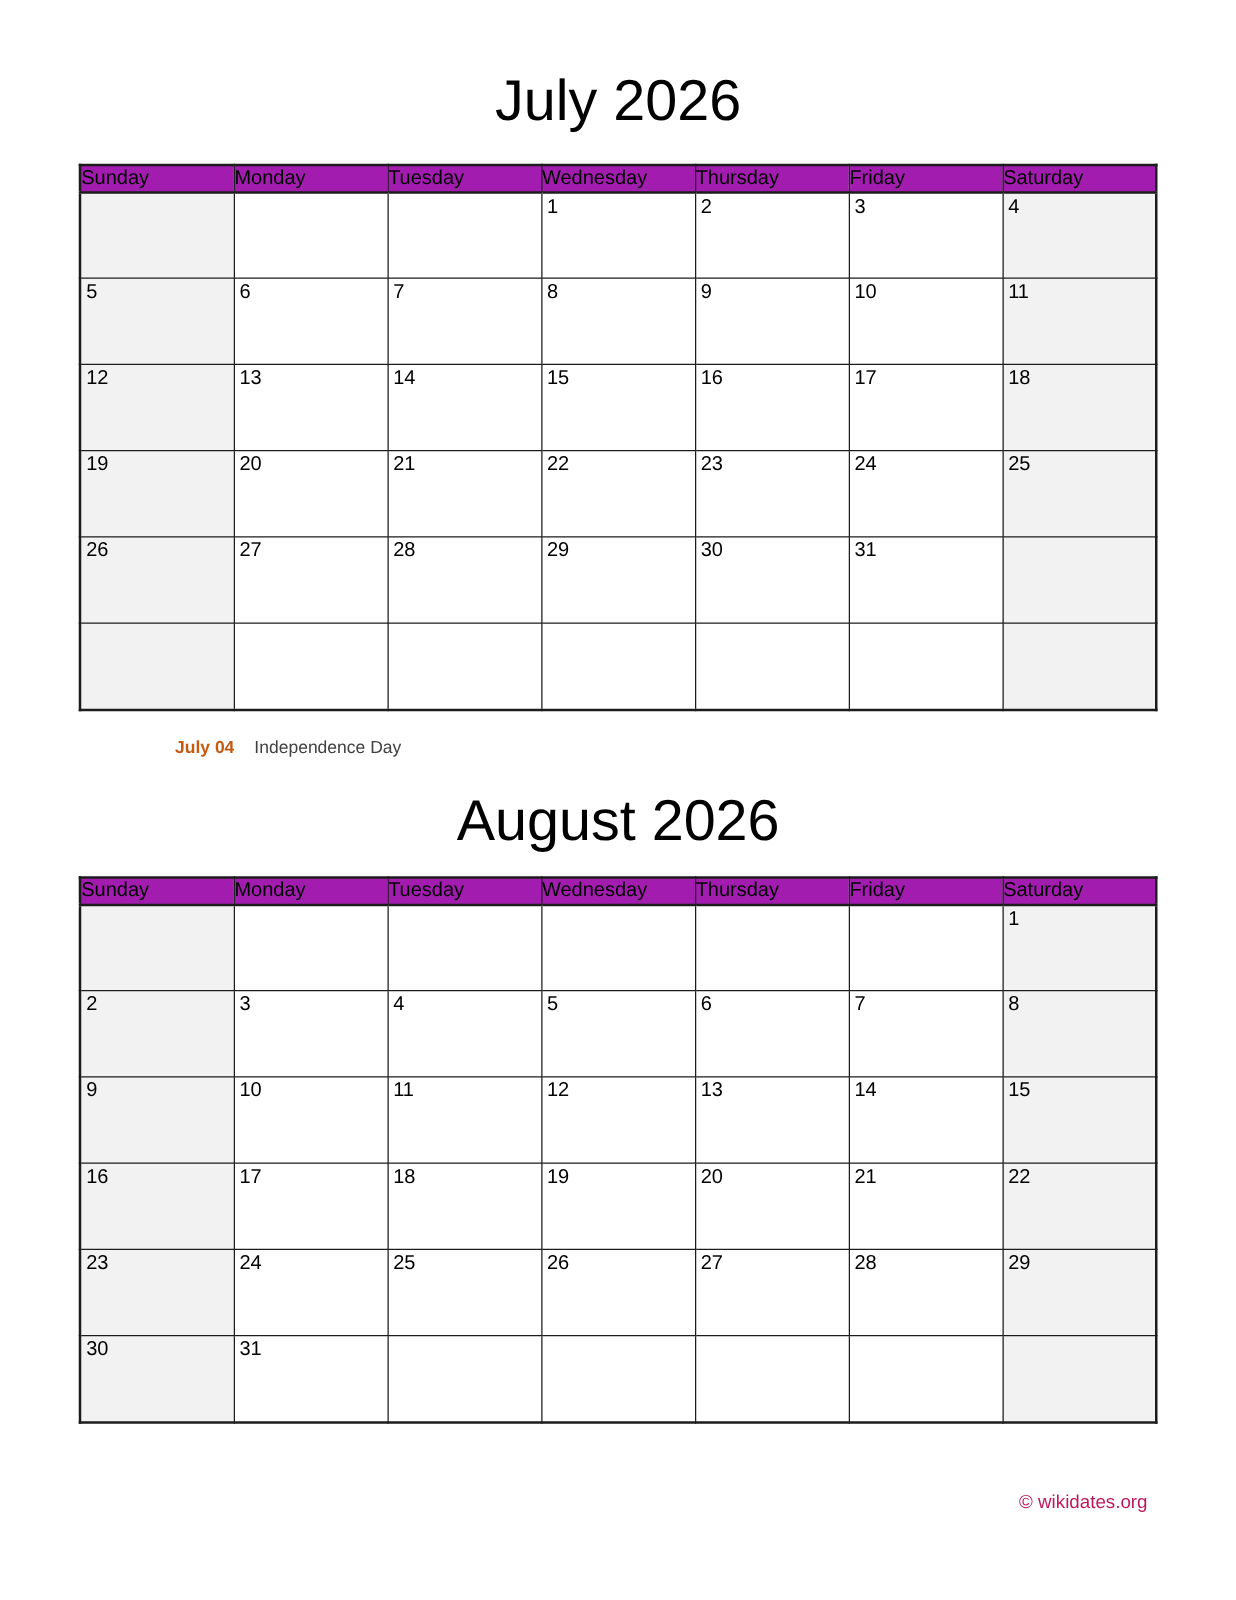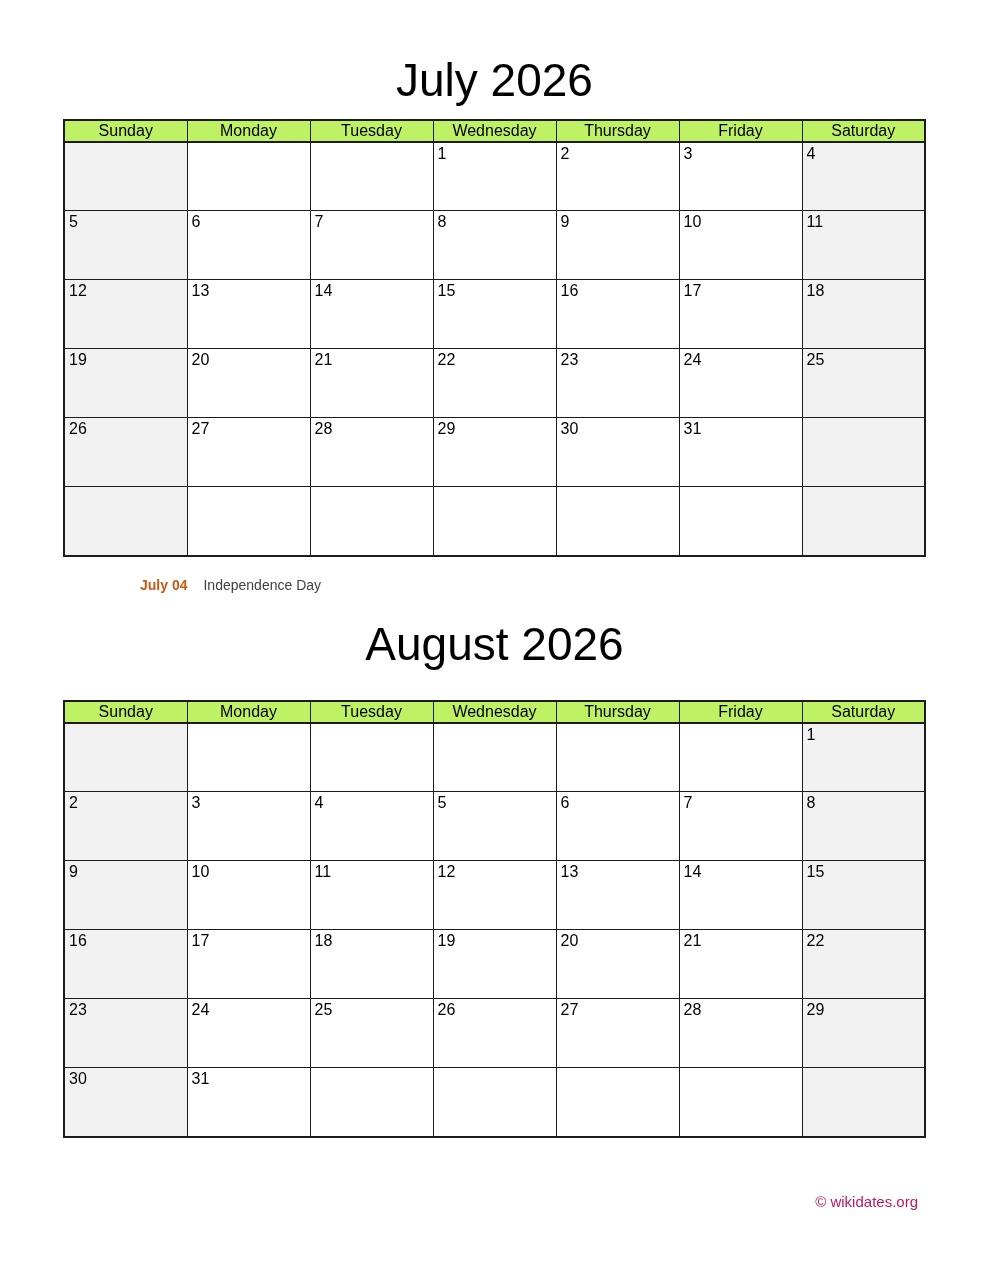--- a/index.html
+++ b/index.html
@@ -20,43 +20,43 @@
   }
   .month-title {
     text-align: center;
     font-size: 46px;
     font-weight: 500;
     letter-spacing: 0px;
     color: #000000;
     line-height: 1.15;
   }
   .month-title.first {
-    margin-bottom: 12px;
+    margin-bottom: 24px;
   }
   .month-title.second {
     margin-top: 24px;
-    margin-bottom: 29px;
+    margin-bottom: 18px;
   }
   table.calendar {
     border-collapse: collapse;
     table-layout: fixed;
     width: 863px;
     margin-left: 63px;
     border: 2.5px solid #1c1c1c;
   }
   table.calendar th,
   table.calendar td {
     border: 1.5px solid #1c1c1c;
   }
   table.calendar thead th {
-    background: #bef264;
+    background: #a21caf;
     height: 22px;
     font-size: 16px;
     font-weight: 400;
-    text-align: center;
+    text-align: left;
     vertical-align: middle;
     border-bottom: 2.5px solid #1c1c1c;
     padding: 1px 0;
   }
   table.calendar tbody td {
     background: #ffffff;
     height: 69px;
     vertical-align: top;
     text-align: left;
     font-size: 16px;

